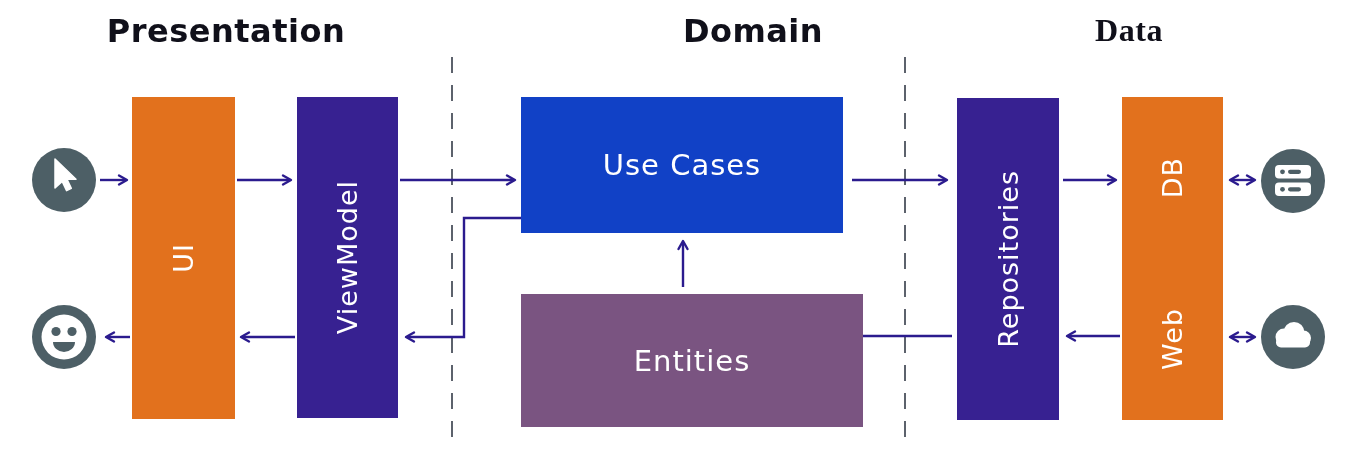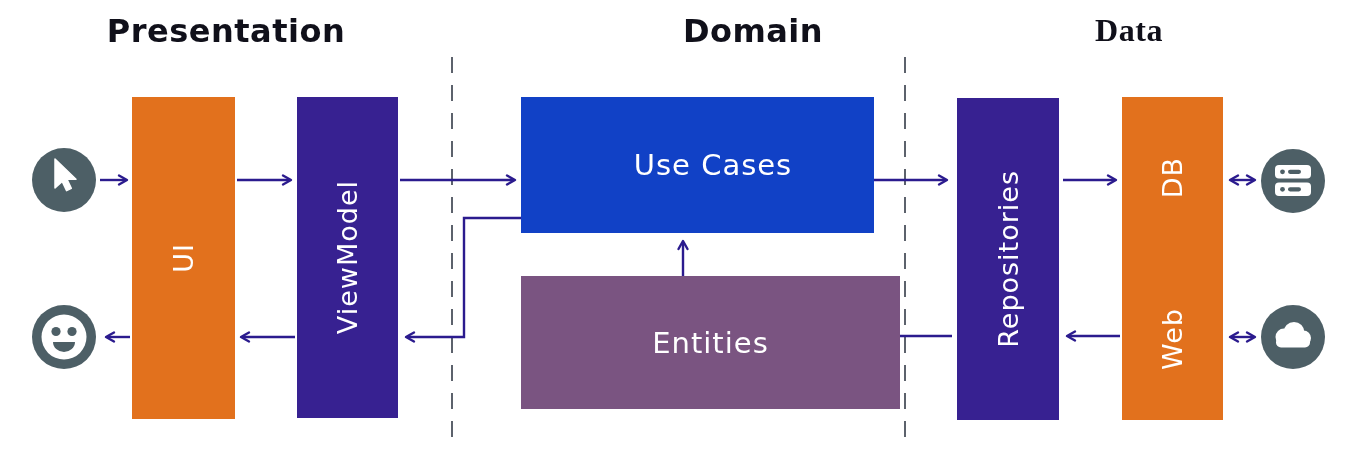--- a/index.html
+++ b/index.html
@@ -102,25 +102,25 @@
   </svg>
 
   <div class="box orange" style="left:132px;top:97px;width:103px;height:322px;">
     <span class="vlabel">UI</span>
   </div>
 
   <div class="box indigo" style="left:297px;top:97px;width:101px;height:321px;">
     <span class="vlabel">ViewModel</span>
   </div>
 
-  <div class="box blue" style="left:521px;top:97px;width:322px;height:136px;padding-left:31px;">
+  <div class="box blue" style="left:521px;top:97px;width:322px;height:136px;">
     <span class="hlabel">Use Cases</span>
   </div>
 
-  <div class="box mauve" style="left:521px;top:276px;width:379px;height:133px;">
+  <div class="box mauve" style="left:521px;top:294px;width:342px;height:133px;">
     <span class="hlabel">Entities</span>
   </div>
 
   <div class="box indigo" style="left:957px;top:98px;width:102px;height:322px;">
     <span class="vlabel">Repositories</span>
   </div>
 
   <div class="box orange split" style="left:1122px;top:97px;width:101px;height:323px;">
     <div class="half">
       <span class="vlabel">DB</span>

